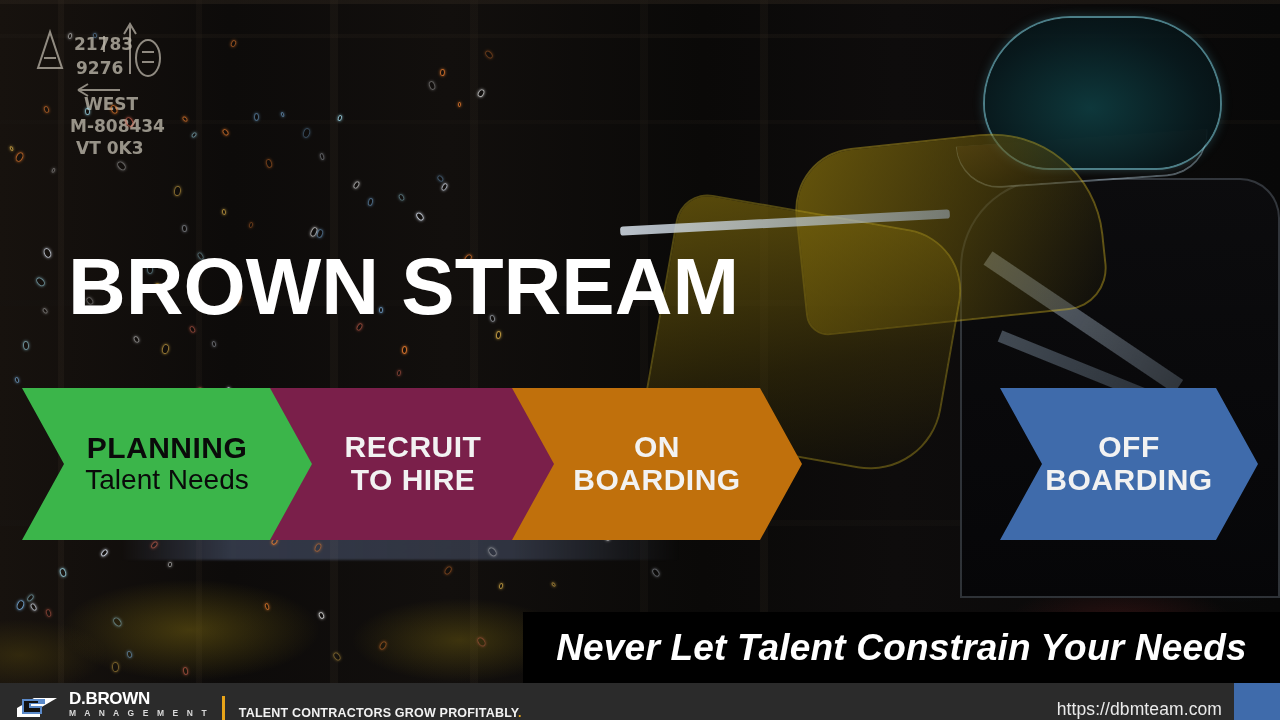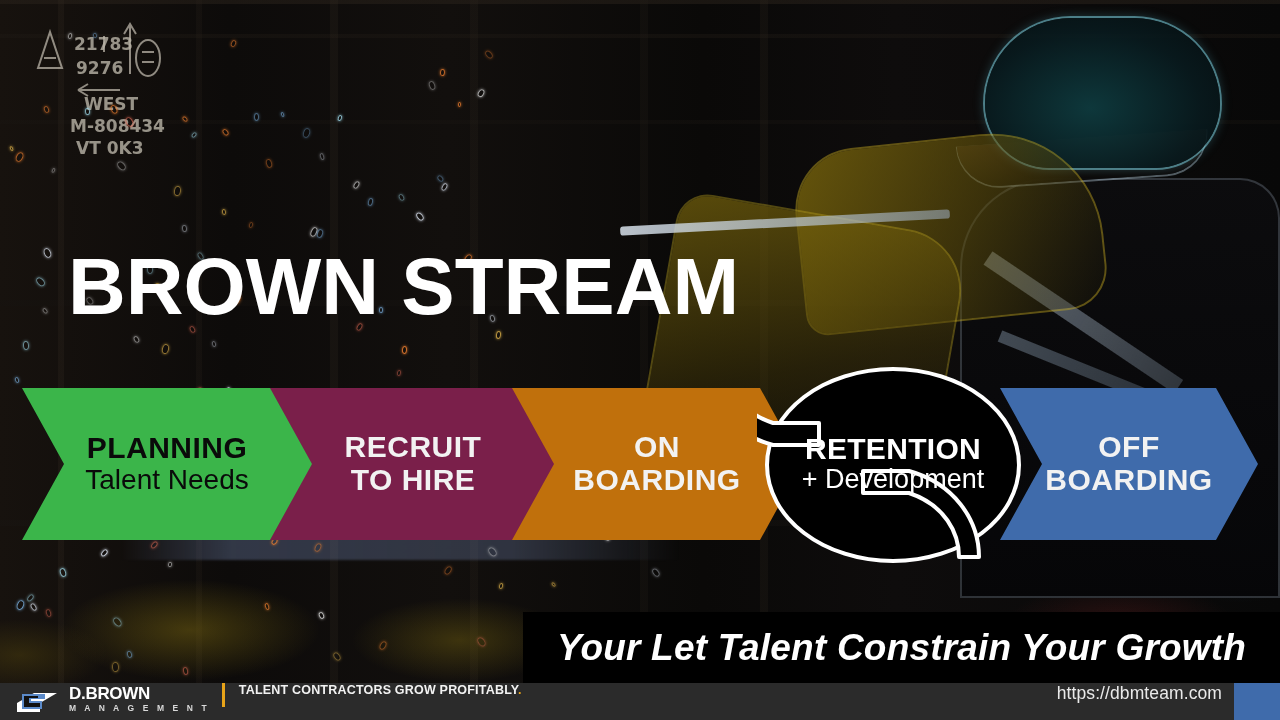--- a/index.html
+++ b/index.html
@@ -179,21 +179,21 @@
   }
   .tagline{
     color:#fff; font-style:italic; font-weight:700; font-size:37px;
     letter-spacing:.2px; white-space:nowrap;
     font-family:"Liberation Sans", sans-serif;
   }
 
   
   .footer{
     position:absolute; left:0; bottom:0; width:1280px; height:37px;
-    background:#2b2b2b; display:flex; align-items:flex-start;
+    background:#2b2b2b; display:flex; align-items:flex-end;
   }
   .logo-wrap{ display:flex; align-items:center; margin-left:14px; }
   .logo-mark{ width:46px; height:32px; margin-right:9px; flex:none; }
   .logo-text{ display:flex; flex-direction:column; justify-content:center; line-height:1; }
   .logo-main{ color:#fff; font-weight:700; font-size:17px; letter-spacing:-.3px; }
   .logo-sub{ color:#d9d9d9; font-weight:700; font-size:8.5px; letter-spacing:3.1px; margin-top:2px; }
   .divider{ width:3px; height:24px; background:#e8a419; margin:0 14px 0 12px; }
   .tag-small{ color:#f2f2f2; font-weight:700; font-size:12.5px; letter-spacing:.2px; }
   .tag-small .dot{ color:#e8a419; }
   .url{
@@ -387,38 +387,23 @@
       <div class="chev" style="left: 756px; width: 290px; background: rgb(0, 0, 0); color: rgb(255, 255, 255); opacity: 0;">
         <div class="l1">RETENTION</div>
         <div class="l2">+ Development</div>
       </div>
       <div class="chev bold2" style="left: 1000px; width: 258px; background: rgb(63, 107, 171); color: rgb(242, 242, 242);">
         <div class="l1">OFF</div>
         <div class="l2">BOARDING</div>
       </div>
     </div>
 
-  <div class="retention">
-    <svg width="272" height="238" viewBox="0 0 272 238" style="position:absolute;left:0;top:0;z-index:3;">
-
-      <path d="M150 14 L150 36 L196 36 C232 48 246 76 246 100 L266 100
-               C266 62 240 26 196 14 Z" transform="translate(-60,-6) rotate(180 136 60)" fill="#000" stroke="#fff" stroke-width="4" stroke-linejoin="round"></path>
-
-      <path d="M150 14 L150 36 L196 36 C232 48 246 76 246 100 L266 100
-               C266 62 240 26 196 14 Z" transform="translate(-44,112)" fill="#000" stroke="#fff" stroke-width="4" stroke-linejoin="round"></path>
-    </svg>
-    <div class="ret-oval"></div>
-    <div class="ret-text">
-      <div class="l1">RETENTION</div>
-      <div class="l2">+ Development</div>
-    </div>
-  </div>
 
   <div class="tagband">
-    <div class="tagline">Your Let Talent Constrain Your Growth</div>
+    <div class="tagline">Never Let Talent Constrain Your Needs</div>
   </div>
 
   <div class="footer">
     <div class="logo-wrap">
       <svg class="logo-mark" viewBox="0 0 46 32">
         <polygon points="3,20 20,10 43,10 26,20" fill="#ffffff"></polygon>
         <polygon points="3,20 26,20 26,29 3,29" fill="#ffffff"></polygon>
         <path d="M8 11 L31 11 L31 16 L17 16 L17 18 L28 18 L28 26 L8 26 Z" fill="#5b8ac9"></path>
         <path d="M10 13 L24 13 L24 15 L15 15 L15 20 L26 20 L26 24 L10 24 Z" fill="#111111"></path>
       </svg>

